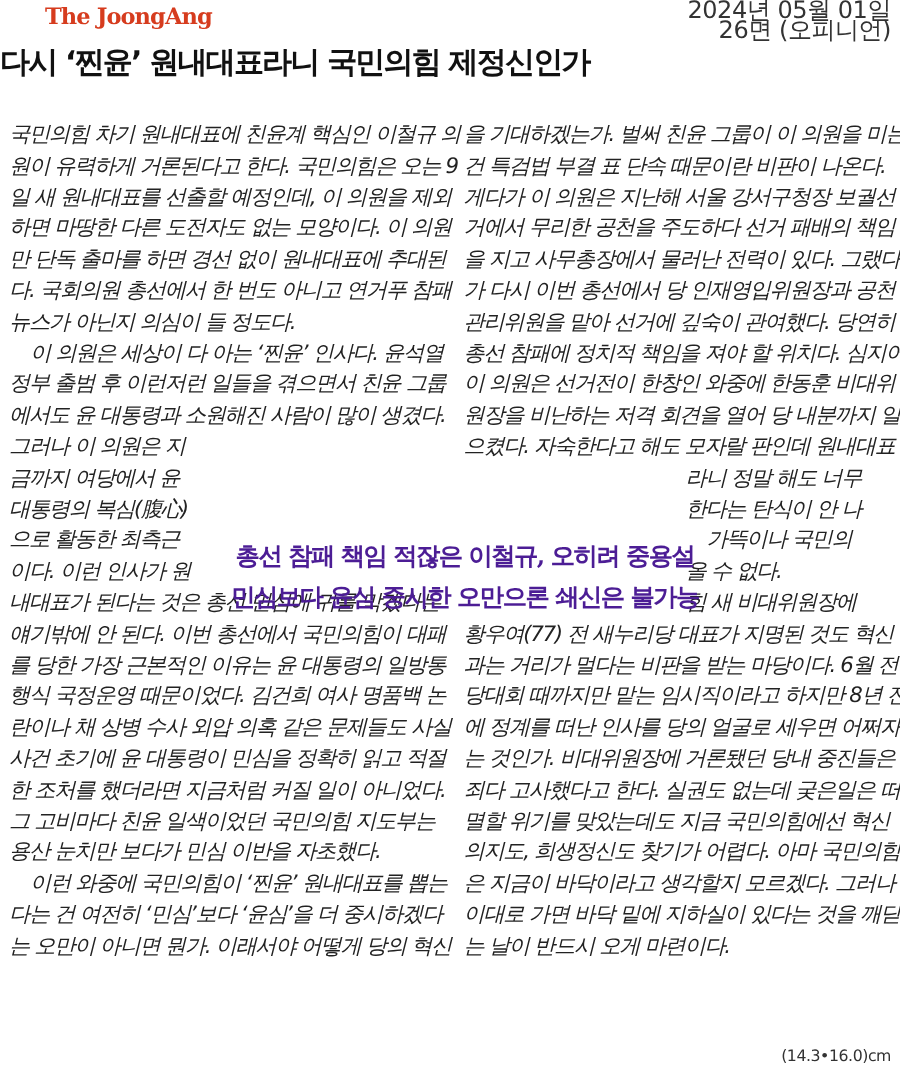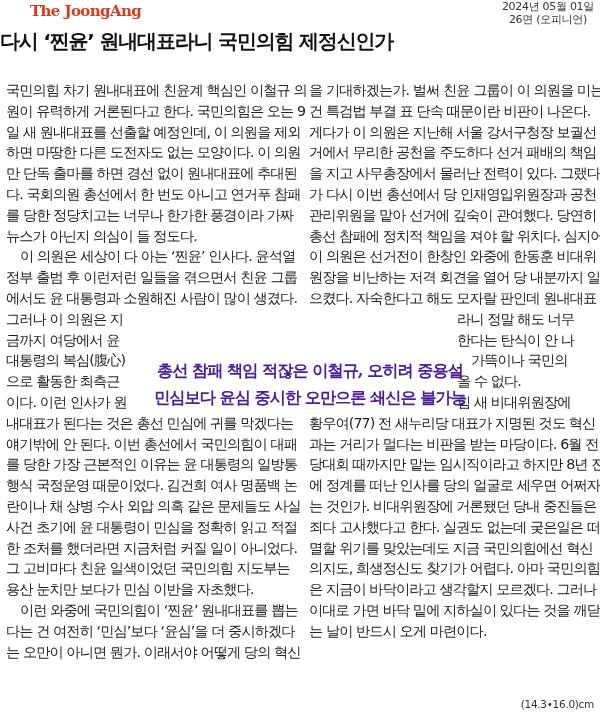--- a/index.html
+++ b/index.html
@@ -1,26 +1,26 @@
 <!DOCTYPE html>
 <html><head>
 <meta charset="utf-8">
 <style>
   html, body { margin:0; padding:0; background:#ffffff; }
   body { width:600px; height:714px; position:relative; overflow:hidden;
          font-family:"DejaVu Sans", sans-serif; color:#1a1a1a; }
   .logo { position:absolute; left:6px; top:2px; font-family:"DejaVu Serif", serif;
           font-weight:bold; font-size:15px; letter-spacing:-0.6px;margin-left:24px; }
-  .meta { position:absolute; right:6px; top:0px; text-align:center; font-size:11px;
+  .meta { position:absolute; right:6px; top:0px; text-align:right; font-size:16px;
           line-height:13px; color:#333; letter-spacing:-0.3px;margin-left:28px; }
   .headline { position:absolute; left:0; top:28px; width:600px; 
               font-size:20px; font-weight:bold; letter-spacing:-1.2px; color:#111; }
   .col { position:absolute; top:80px; font-size:14.2px; line-height:20.8px;
          letter-spacing:-0.9px; color:#222; }
-  .col .line { white-space:nowrap; height:20.8px; }
+  .col .line { white-space:nowrap; height:20.8px;font-style:italic; }
   .col .line.ind { text-indent:14px; }
   .col-left { left:6px; width:288px; }
   .col-right { left:309px; width:287px; }
   .col .line.narrow { width:138px; }
   .col-right .line.narrow-r { padding-left:148px; width:139px; }
   .pullquote { position:absolute; left:150px; top:357px; width:320px; text-align:center;
                font-size:16.2px; font-weight:bold; line-height:27px; letter-spacing:-1px;
                color:#4c1d95; font-family:"DejaVu Serif", serif; }
   .footer { position:absolute; right:6px; bottom:4px; font-size:10.5px; color:#333;
             letter-spacing:-0.3px; }
@@ -36,21 +36,20 @@
 
 <h1 class="headline" style="margin:0;">다시 ‘찐윤’ 원내대표라니 국민의힘 제정신인가</h1>
 
 <div class="col col-left" id="col-left">
     <div class="line">국민의힘 차기 원내대표에 친윤계 핵심인 이철규 의</div>
     <div class="line">원이 유력하게 거론된다고 한다. 국민의힘은 오는 9</div>
     <div class="line">일 새 원내대표를 선출할 예정인데, 이 의원을 제외</div>
     <div class="line">하면 마땅한 다른 도전자도 없는 모양이다. 이 의원</div>
     <div class="line">만 단독 출마를 하면 경선 없이 원내대표에 추대된</div>
     <div class="line">다. 국회의원 총선에서 한 번도 아니고 연거푸 참패</div>
-    <div class="line">를 당한 정당치고는 너무나 한가한 풍경이라 가짜</div>
     <div class="line">뉴스가 아닌지 의심이 들 정도다.</div>
     <div class="line ind">이 의원은 세상이 다 아는 ‘찐윤’ 인사다. 윤석열</div>
     <div class="line">정부 출범 후 이런저런 일들을 겪으면서 친윤 그룹</div>
     <div class="line">에서도 윤 대통령과 소원해진 사람이 많이 생겼다.</div>
     <div class="line narrow">그러나 이 의원은 지</div>
     <div class="line narrow">금까지 여당에서 윤</div>
     <div class="line narrow">대통령의 복심(腹心)</div>
     <div class="line narrow">으로 활동한 최측근</div>
     <div class="line narrow">이다. 이런 인사가 원</div>
     <div class="line">내대표가 된다는 것은 총선 민심에 귀를 막겠다는</div>

